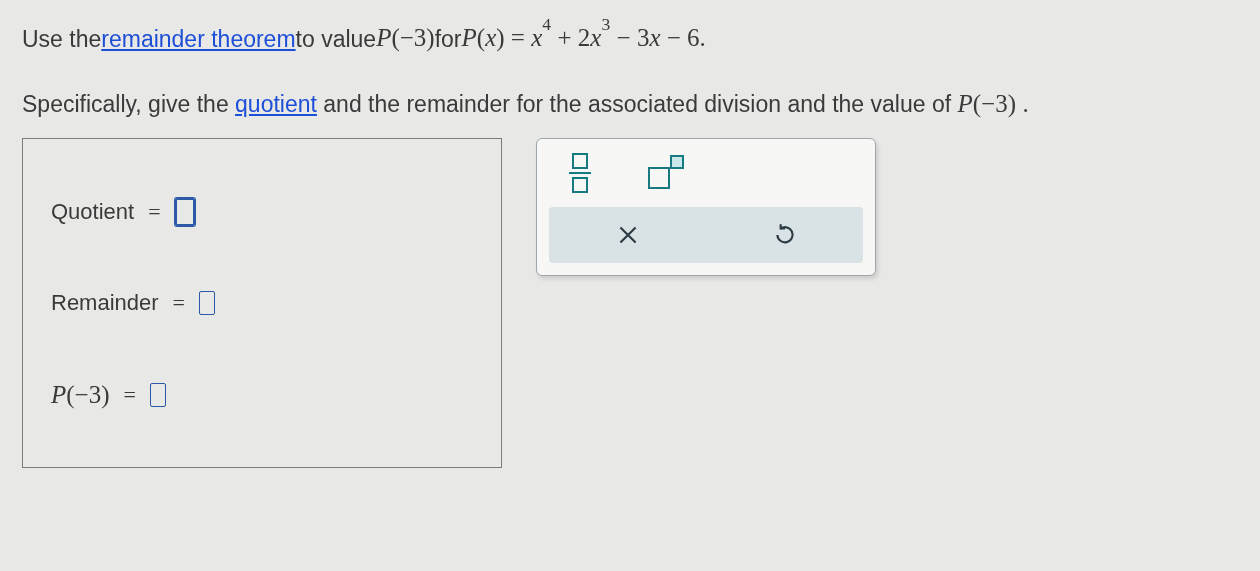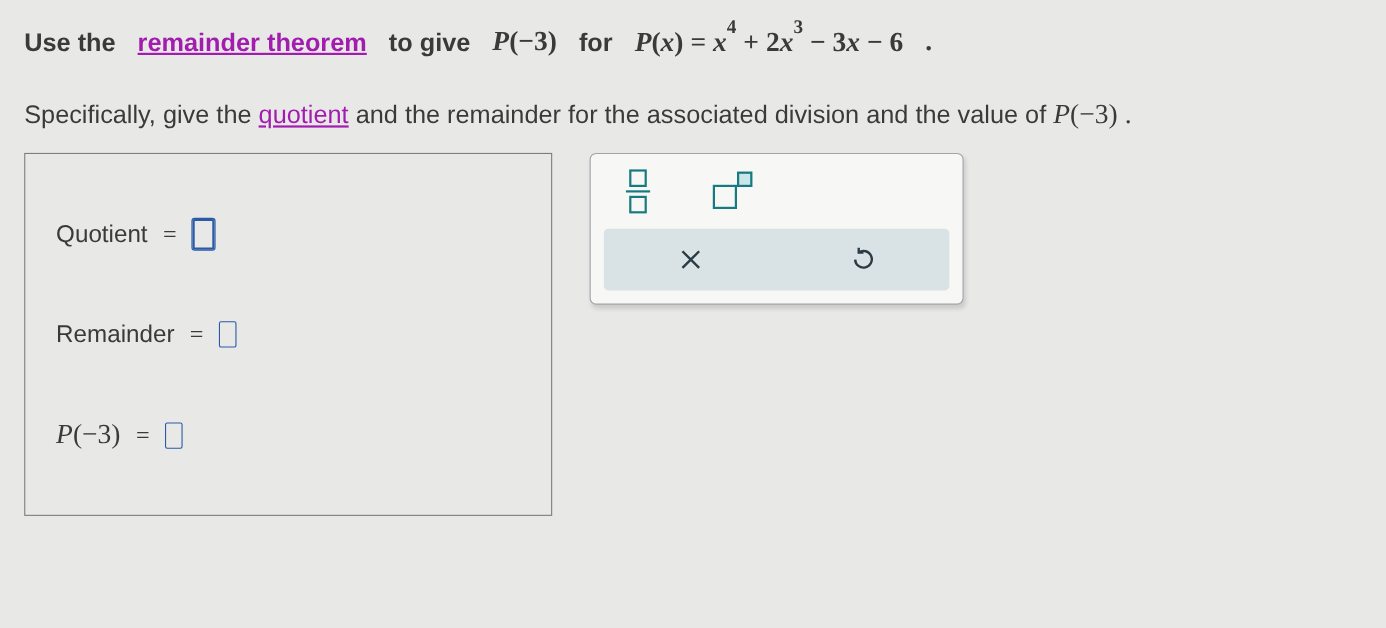--- a/index.html
+++ b/index.html
@@ -9,33 +9,32 @@
       background: #e8e8e6;
       font-family: Arial, Helvetica, sans-serif;
       color: #3a3a3a;
       padding: 18px 22px;
     }
     .question-line {
       font-size: 23px;
       line-height: 1.5;
       margin-bottom: 28px;
       display: flex;
-      align-items: center;
+      align-items: flex-end;
       flex-wrap: wrap;
-      gap: 20px;
-      font-weight: bold;
+      gap: 0;
     }
     .question-line2 {
       font-size: 23px;
       line-height: 1.5;
       margin-bottom: 16px;
     }
     .uline {
       text-decoration: underline;
-      color: #a21caf;
+      color: #1d4ed8;
     }
     .math {
       font-family: 'Times New Roman', Times, serif;
       font-style: italic;
       font-size: 25px;
     }
     .mathn {
       font-family: 'Times New Roman', Times, serif;
       font-style: normal;
       font-size: 25px;
@@ -130,21 +129,21 @@
       cursor: pointer;
     }
     .tbtn svg { width: 26px; height: 26px; stroke: #2b3b44; fill: none; stroke-width: 2; }
   </style>
 </head>
 <body>
 
 <div class="question-line">
   <span>Use the </span>
   <span class="uline">remainder theorem</span>
-  <span> to give </span>
+  <span> to value </span>
   <span class="math">
     <span class="math">P</span><span class="mathn">(−3)</span>
   </span>
   <span> for </span>
   <span>
     <span class="math">P</span><span class="mathn">(</span><span class="math">x</span><span class="mathn">) = </span>
     <span class="math">x</span><span class="mathn"><sup>4</sup></span>
     <span class="mathn"> + 2</span><span class="math">x</span><span class="mathn"><sup>3</sup></span>
     <span class="mathn"> − 3</span><span class="math">x</span><span class="mathn"> − 6</span>
   </span>

